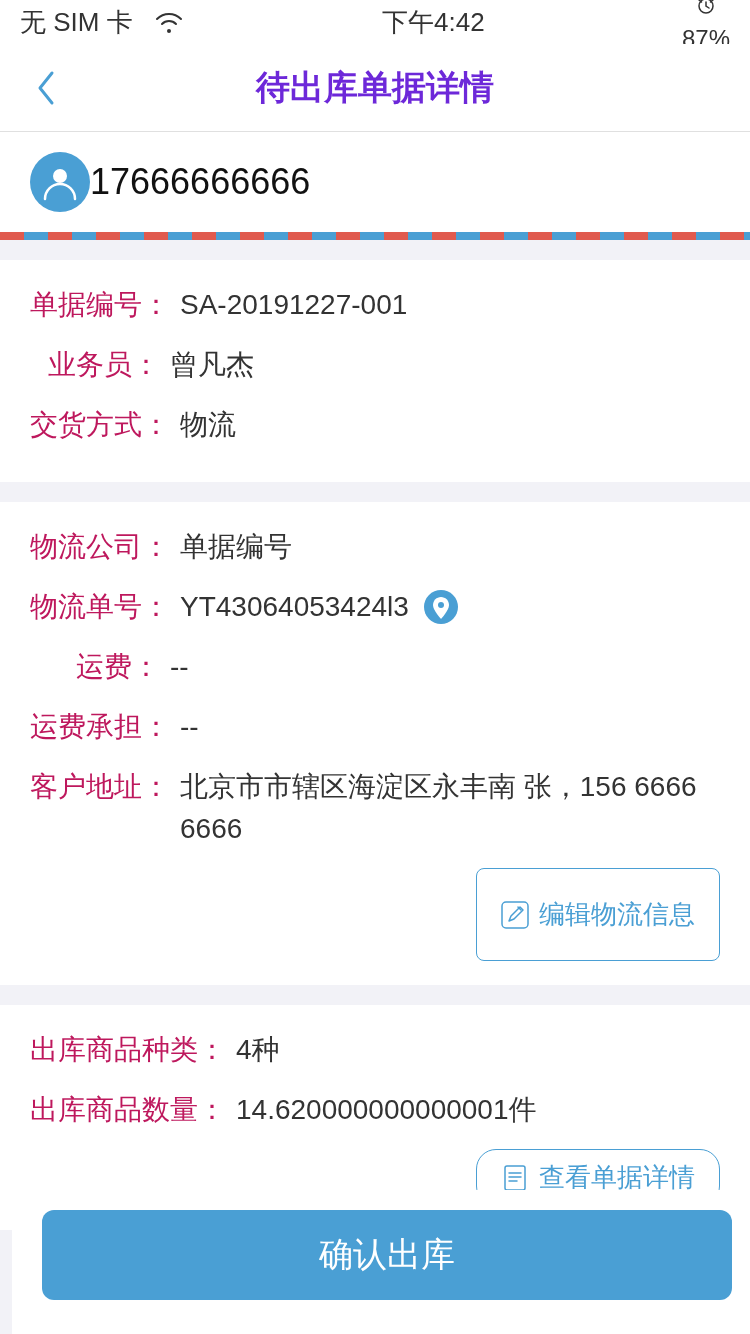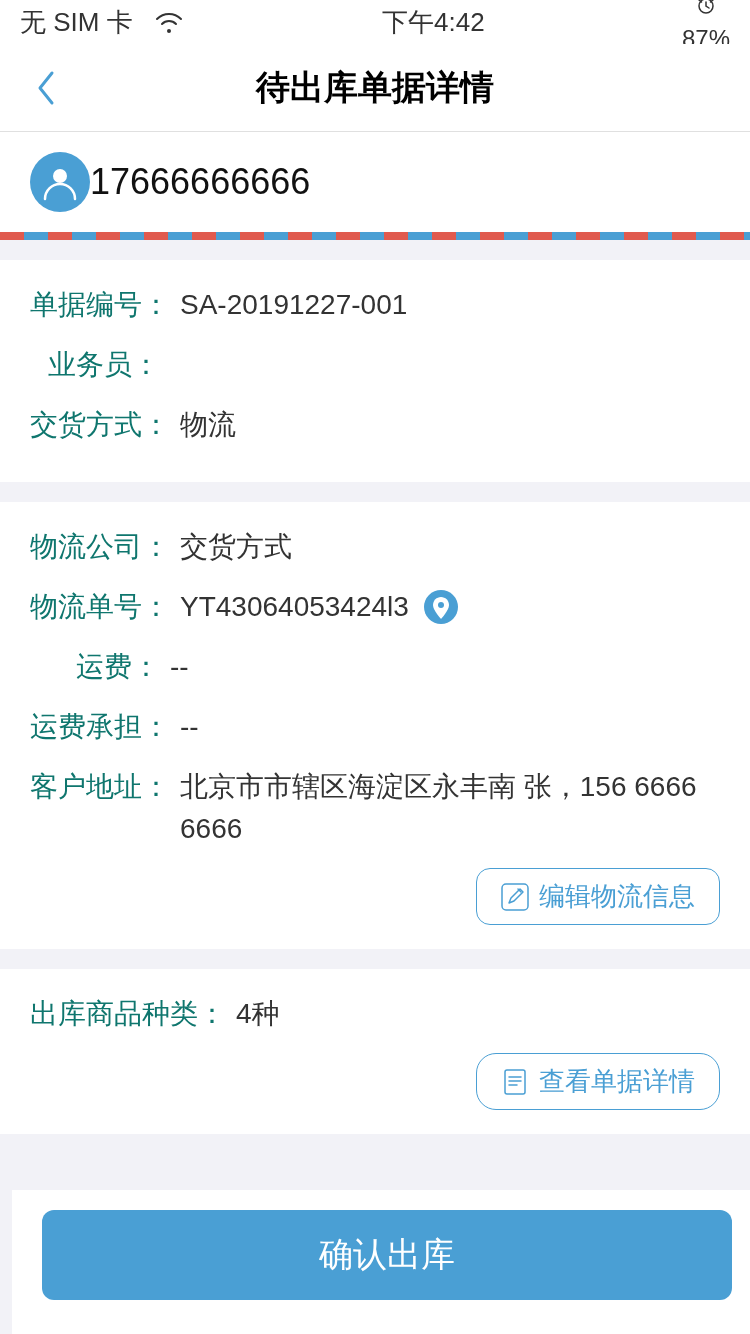--- a/index.html
+++ b/index.html
@@ -58,21 +58,21 @@
       width: 44px;
       height: 44px;
       display: flex;
       align-items: center;
       justify-content: center;
       cursor: pointer;
     }
     .nav-title {
       font-size: 34px;
       font-weight: 600;
-      color: #000000;
+      color: #6d28d9;
     }
 
     
     .dashed-separator {
       width: 100%;
       height: 8px;
       background: repeating-linear-gradient(
         90deg,
         #e05a4e 0px, #e05a4e 24px,
         #4a9fd4 24px, #4a9fd4 48px
@@ -110,21 +110,21 @@
     }
 
     .info-row {
       display: flex;
       align-items: flex-start;
       margin-bottom: 18px;
       line-height: 1.5;
     }
     .info-row:last-child { margin-bottom: 12px; }
     .info-label {
-      color: #0f766e;
+      color: #be185d;
       font-size: 28px;
       min-width: 130px;
       text-align: right;
       margin-right: 10px;
       flex-shrink: 0;
     }
     .info-value {
       color: #333;
       font-size: 28px;
       flex: 1;
@@ -144,22 +144,22 @@
     .edit-btn-row {
       display: flex;
       justify-content: flex-end;
       margin-top: 16px;
     }
     .edit-btn {
       display: flex;
       align-items: center;
       gap: 10px;
       border: 1.5px solid #4a9fd4;
-      border-radius: 14px;
-      padding: 10px 24px;
+      border-radius: 8px;
+      padding: 28px 24px;
       color: #4a9fd4;
       font-size: 26px;
       background: #fff;
       cursor: pointer;
     }
     .edit-btn-icon {
       width: 28px;
       height: 28px;
     }
 
@@ -272,31 +272,32 @@
 
   <div class="dashed-separator"></div>
 
   <div class="section-card">
     <div class="info-row">
       <span class="info-label">单据编号：</span>
       <span class="info-value">SA-20191227-001</span>
     </div>
     <div class="info-row">
       <span class="info-label">业务员：</span>
+      <span class="info-value">曾凡杰</span>
     </div>
     <div class="info-row">
       <span class="info-label">交货方式：</span>
       <span class="info-value">物流</span>
     </div>
   </div>
 
   <div class="section-card">
     <div class="info-row">
       <span class="info-label">物流公司：</span>
-      <span class="info-value">交货方式</span>
+      <span class="info-value">单据编号</span>
     </div>
     <div class="info-row">
       <span class="info-label">物流单号：</span>
       <span class="info-value info-value-with-icon">
         <span>YT43064053424l3</span>
         <svg class="location-icon" width="36" height="36" viewBox="0 0 36 36" fill="none">
           <circle cx="18" cy="18" r="17" fill="#4a9fd4"></circle>
           <path d="M18 8c-4.42 0-8 3.58-8 8 0 5.5 8 14 8 14s8-8.5 8-14c0-4.42-3.58-8-8-8z" fill="#fff"></path>
           <circle cx="18" cy="16" r="3" fill="#4a9fd4"></circle>
         </svg>
@@ -325,20 +326,24 @@
         <span>编辑物流信息</span>
       </button>
     </div>
   </div>
 
   <div class="section-card">
     <div class="info-row">
       <span class="info-label">出库商品种类：</span>
       <span class="info-value">4种</span>
     </div>
+    <div class="info-row">
+      <span class="info-label">出库商品数量：</span>
+      <span class="info-value">14.620000000000001件</span>
+    </div>
     <div class="view-detail-btn-row">
       <button class="view-detail-btn">
 
         <svg width="28" height="28" viewBox="0 0 28 28" fill="none">
           <rect x="4" y="2" width="20" height="24" rx="2" stroke="#4a9fd4" stroke-width="1.5" fill="none"></rect>
           <path d="M8 9h12M8 13h12M8 17h8" stroke="#4a9fd4" stroke-width="1.5" stroke-linecap="round"></path>
         </svg>
         <span>查看单据详情</span>
       </button>
     </div>

